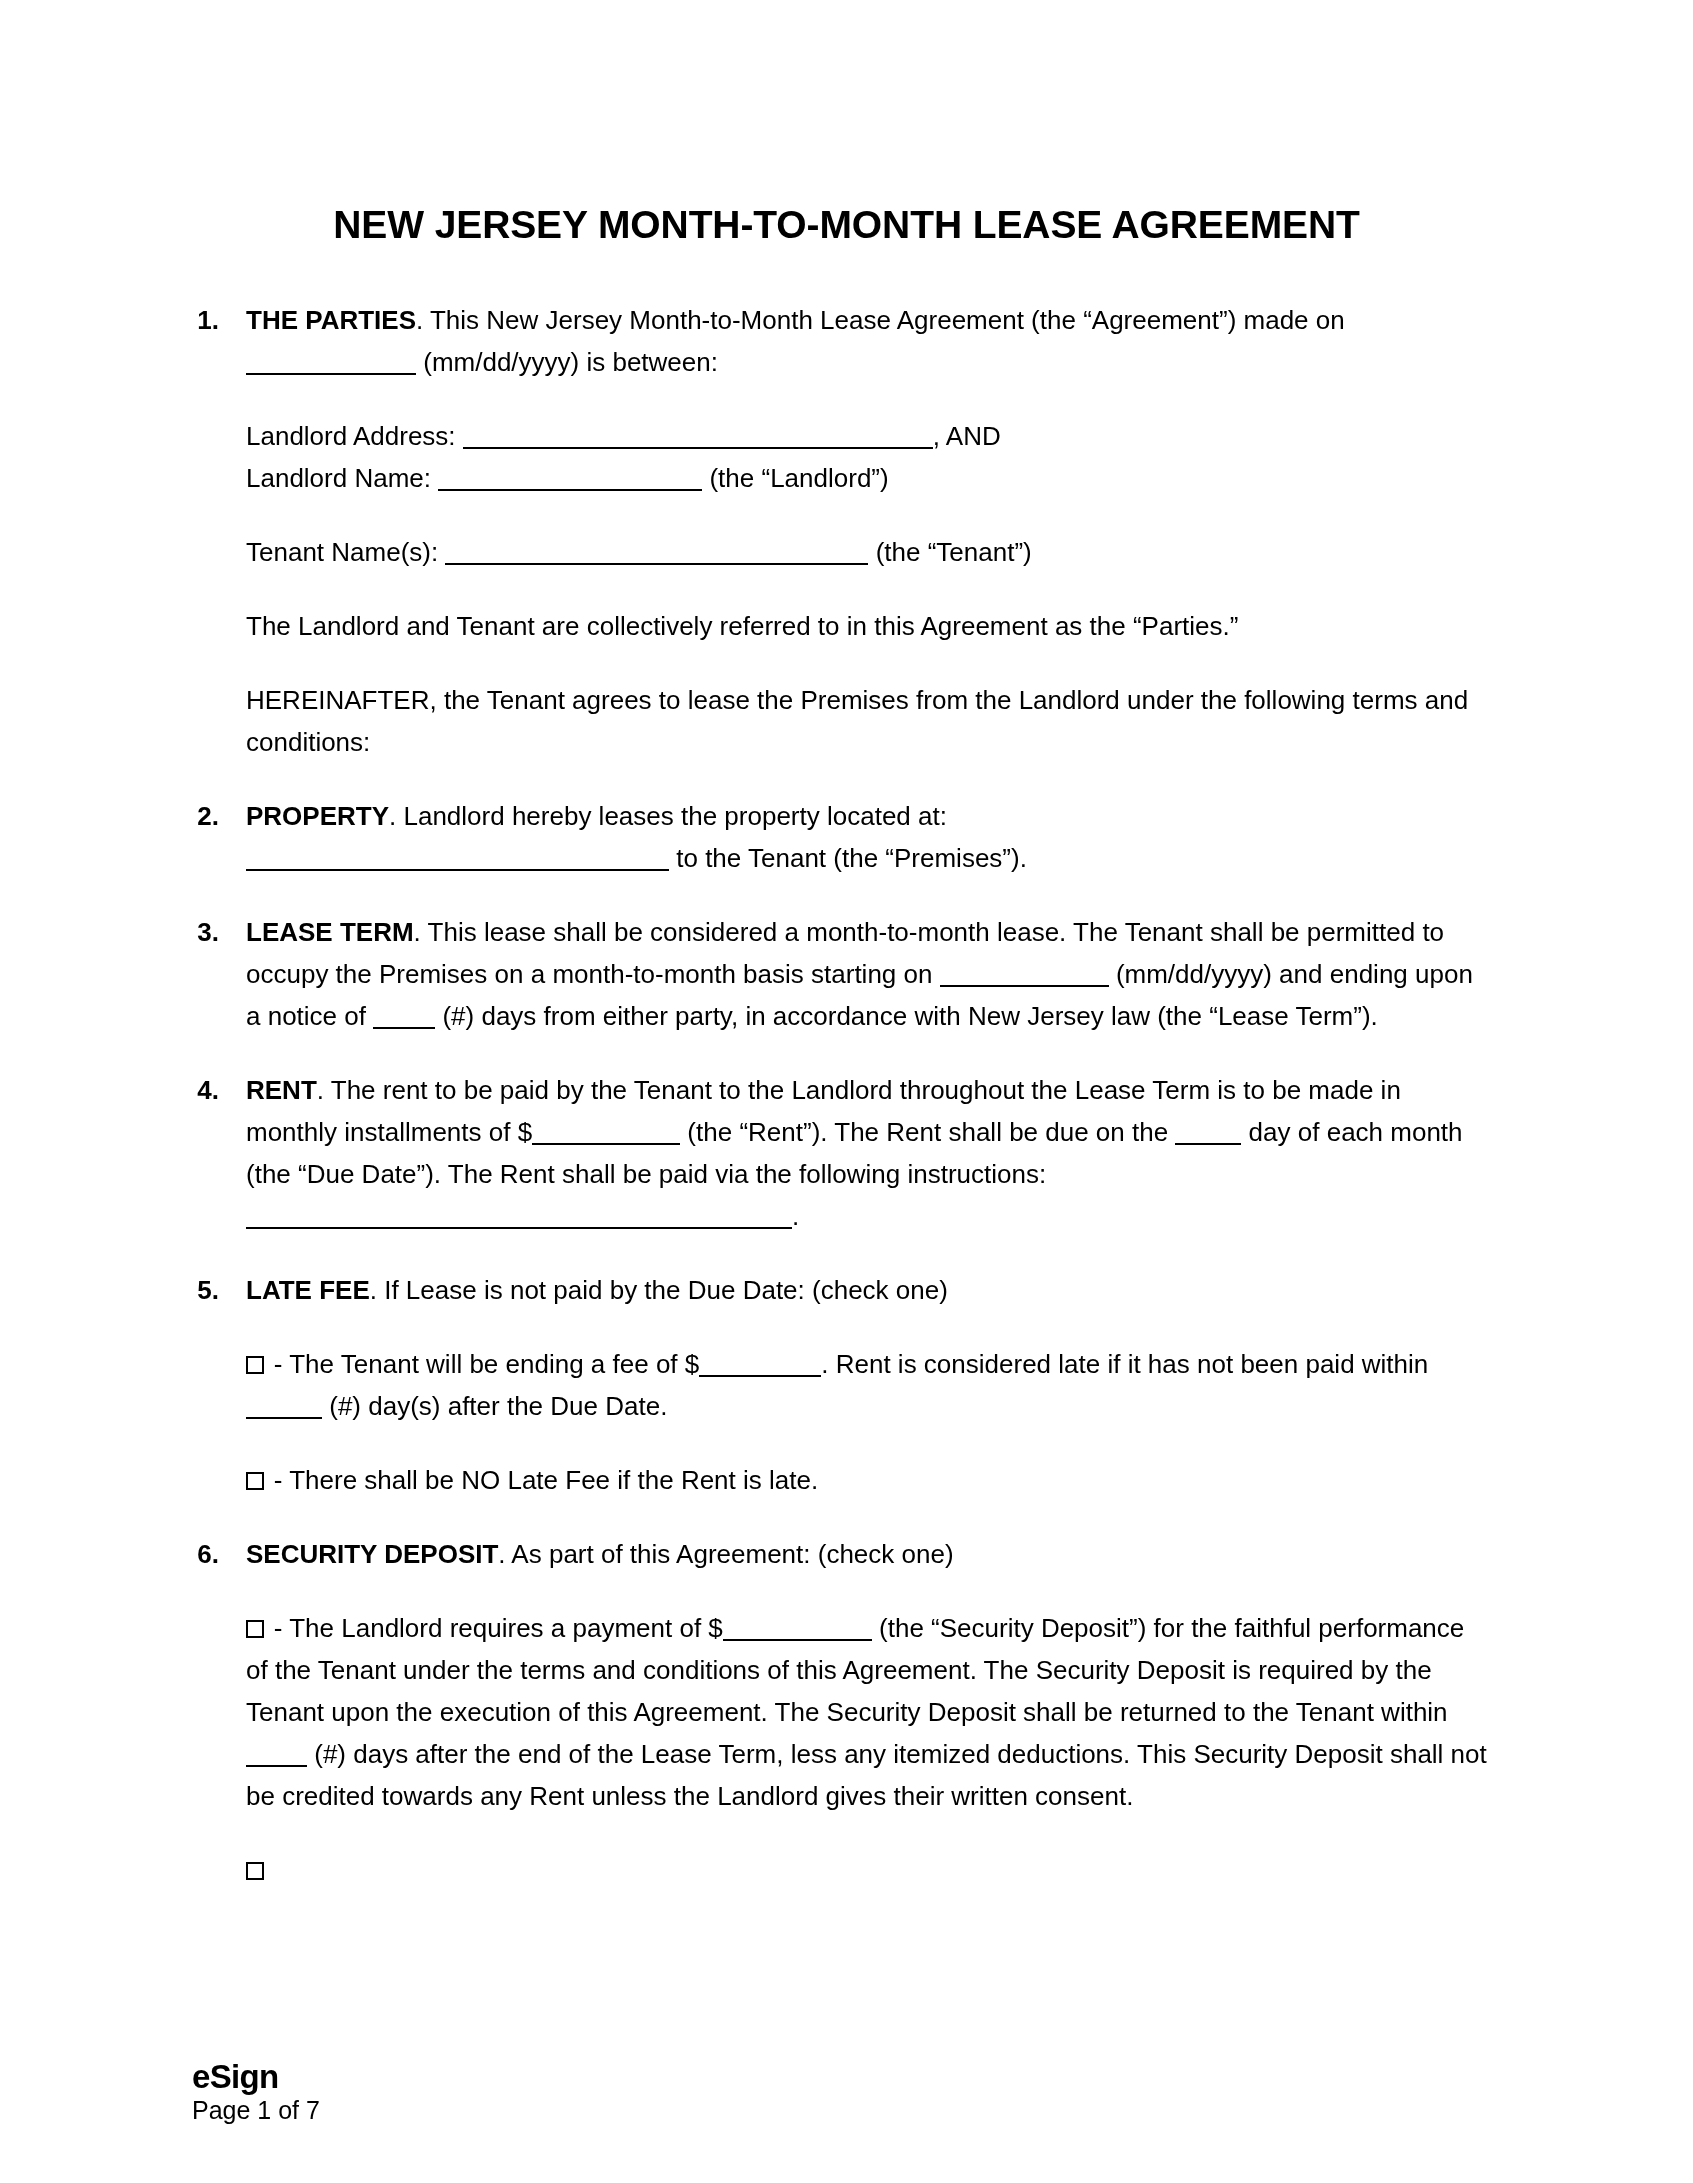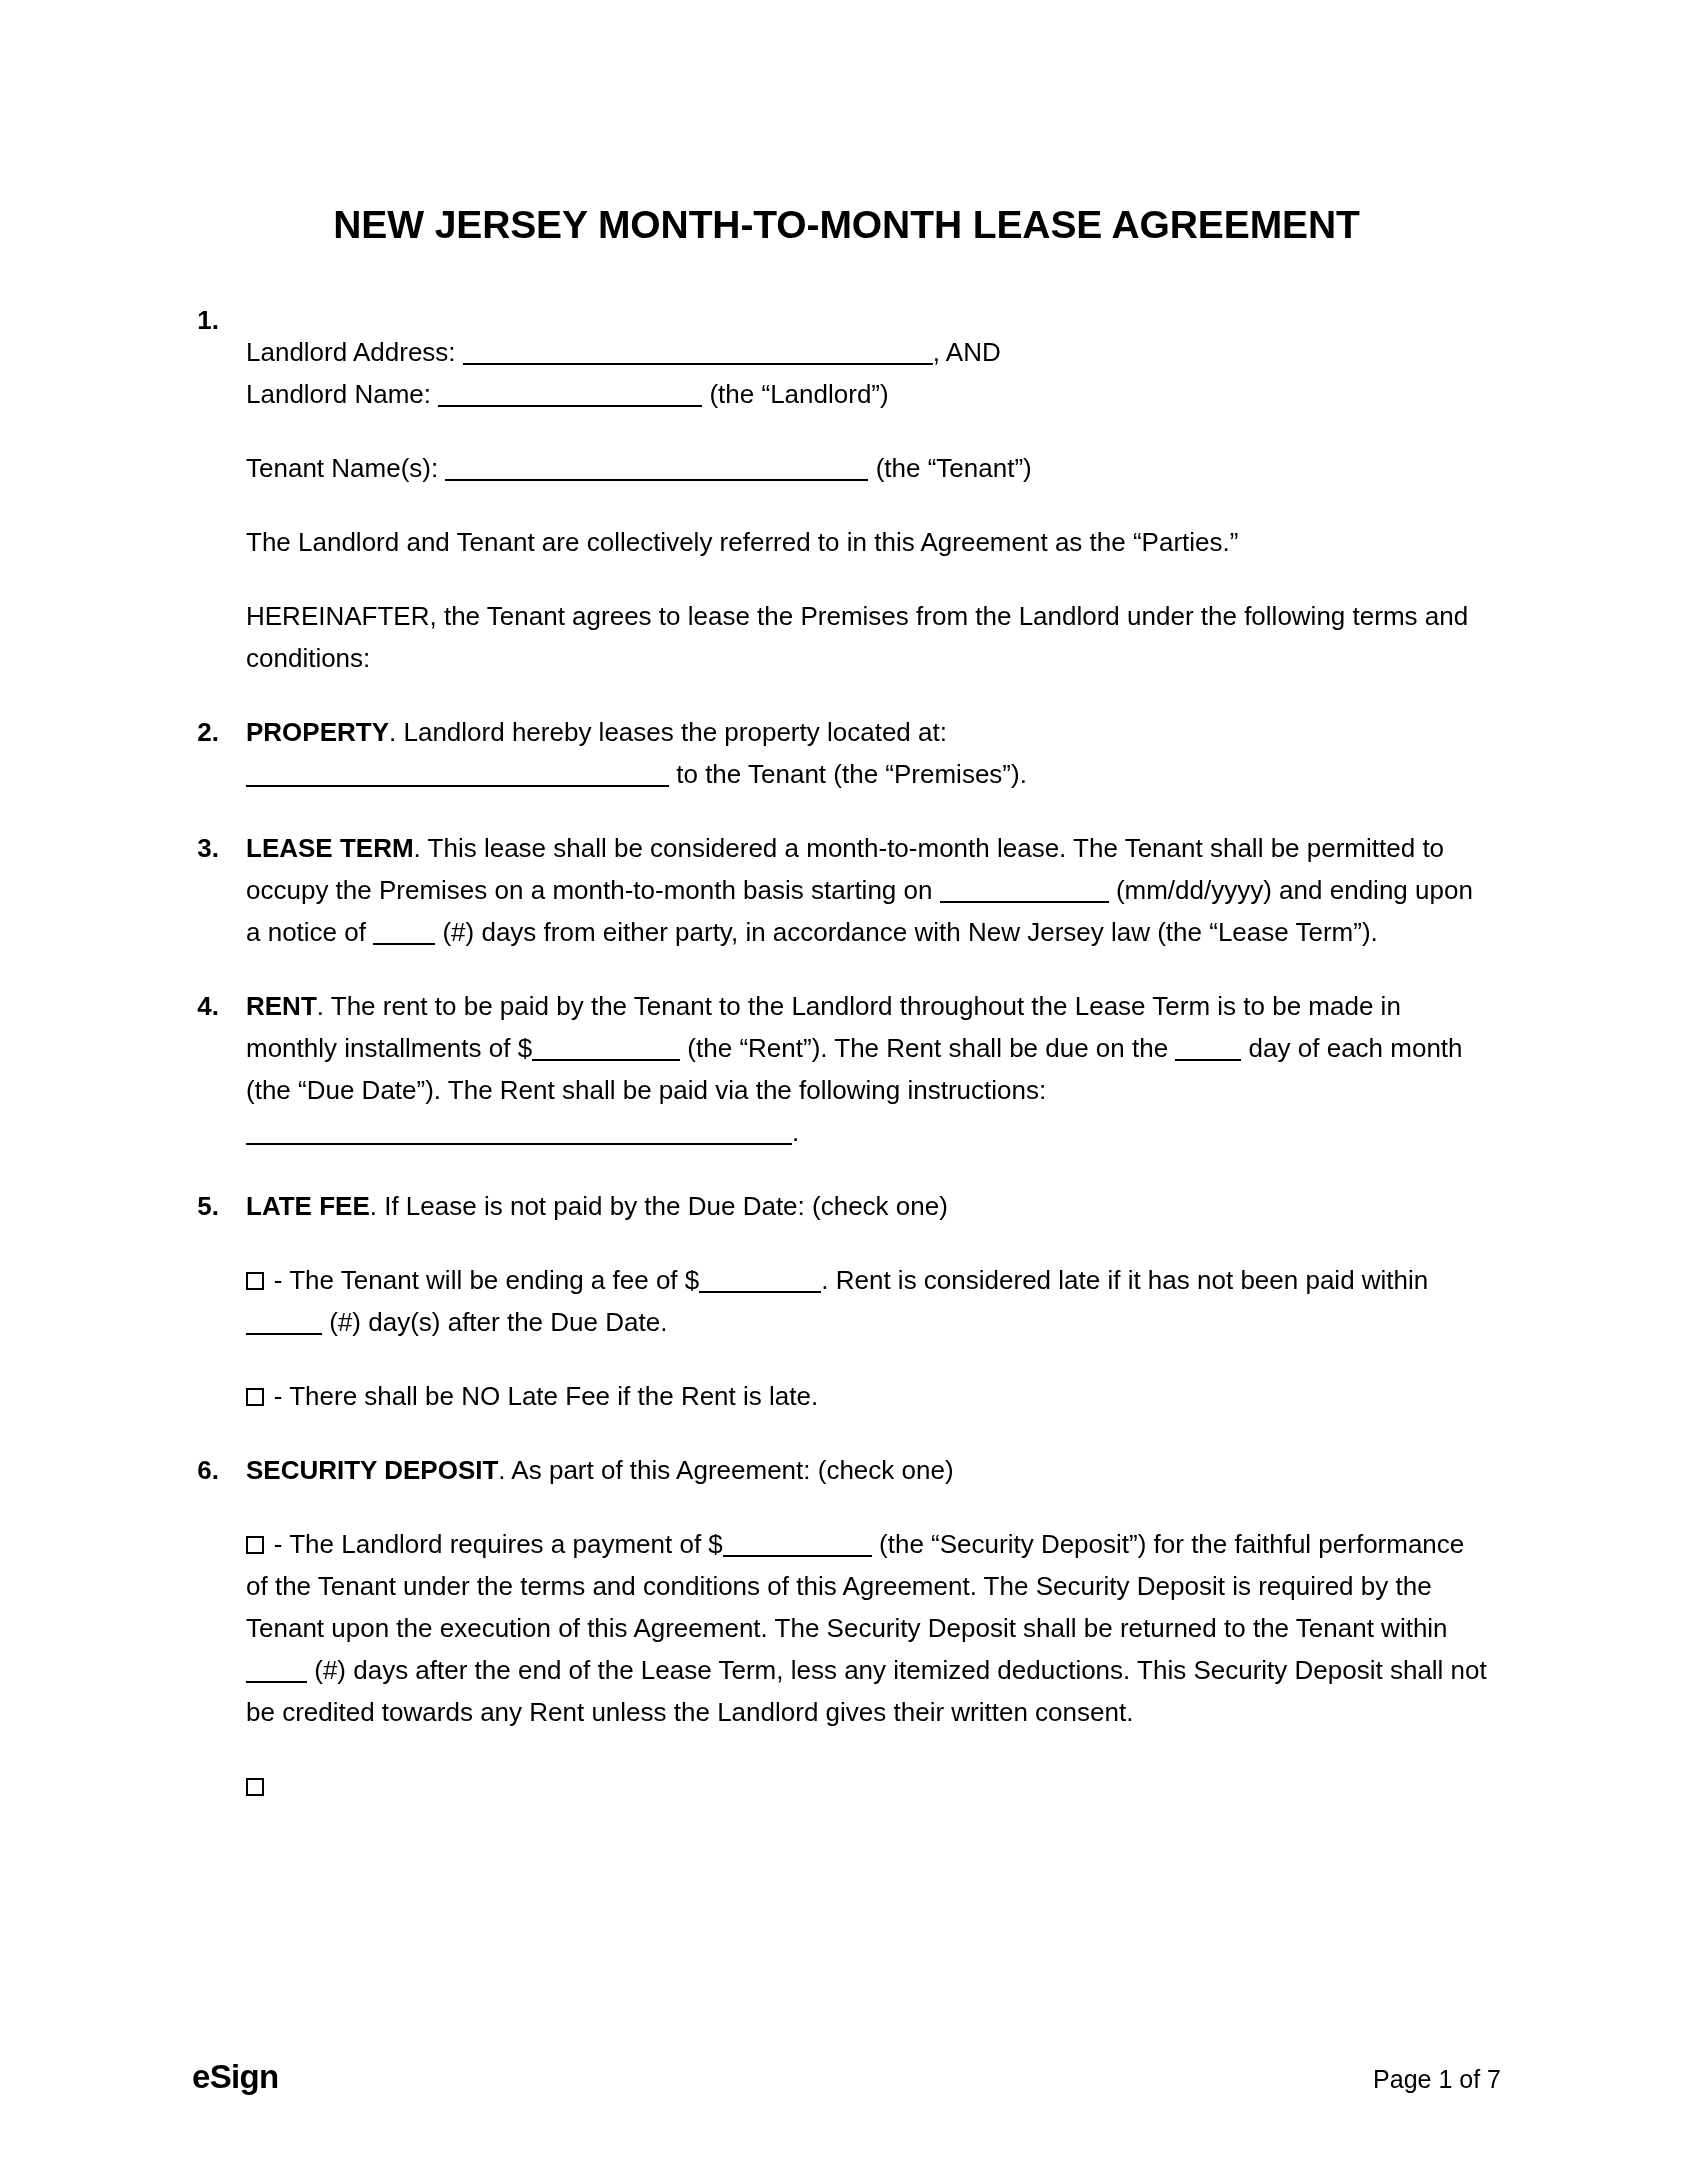--- a/index.html
+++ b/index.html
@@ -94,20 +94,21 @@
     line-height: 42px;
   }
   .footer {
     position: absolute;
     left: 192px;
     right: 192px;
     top: 2058px;
     display: flex;
     justify-content: space-between;
     align-items: baseline;
+    flex-direction: column;
   }
   .brand {
     font-size: 33px;
     font-weight: bold;
     letter-spacing: -0.7px;
   }
   .pagenum {
     font-size: 25px;
   }
 </style>
@@ -116,20 +117,21 @@
 
 <div class="page">
 
   <h1 class="doc-title">NEW JERSEY MONTH-TO-MONTH LEASE AGREEMENT</h1>
 
   <div class="body-area">
 
     <div class="clause">
       <div class="clause-num">1.</div>
       <div class="clause-body">
+        <p><span class="b">THE PARTIES</span><span>. This New Jersey Month-to-Month Lease Agreement (the “Agreement”) made on </span><span class="blank bl-date"></span><span> (mm/dd/yyyy) is between:</span></p>
 
         <div class="gap-md"></div>
 
         <p><span>Landlord Address: </span><span class="blank bl-address"></span><span>, AND</span></p>
 
         <p><span>Landlord Name: </span><span class="blank bl-landlordname"></span><span> (the “Landlord”)</span></p>
 
         <div class="gap-md"></div>
 
         <p><span>Tenant Name(s): </span><span class="blank bl-tenant"></span><span> (the “Tenant”)</span></p>

